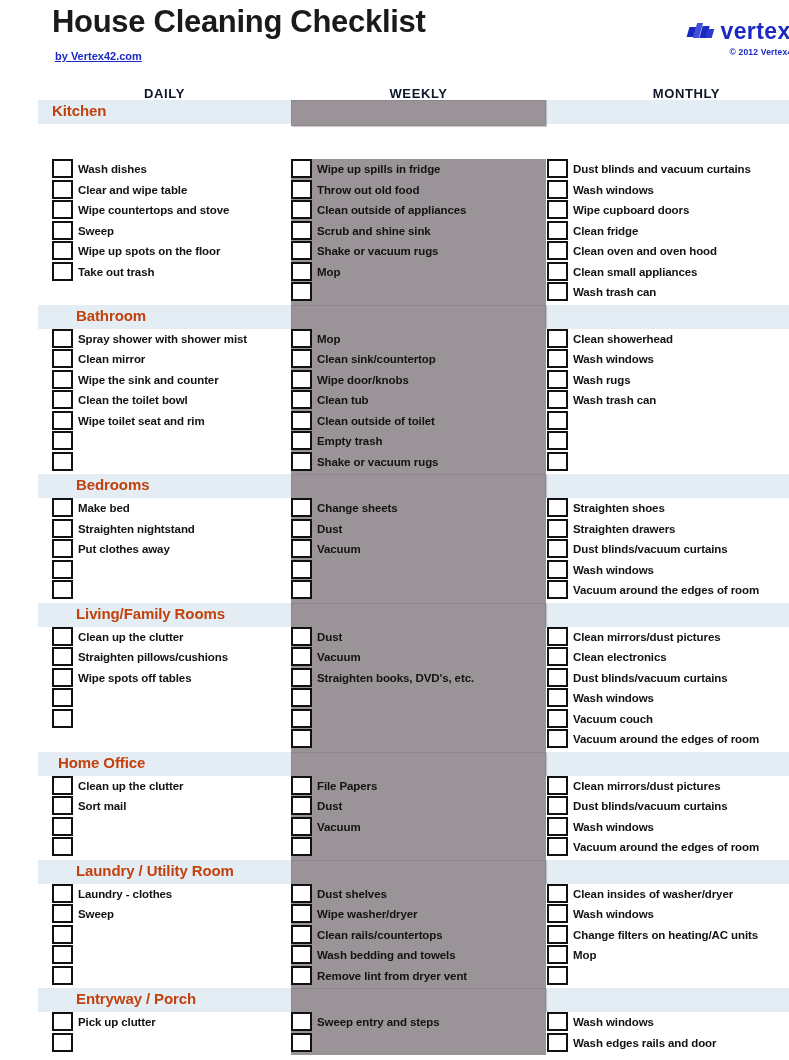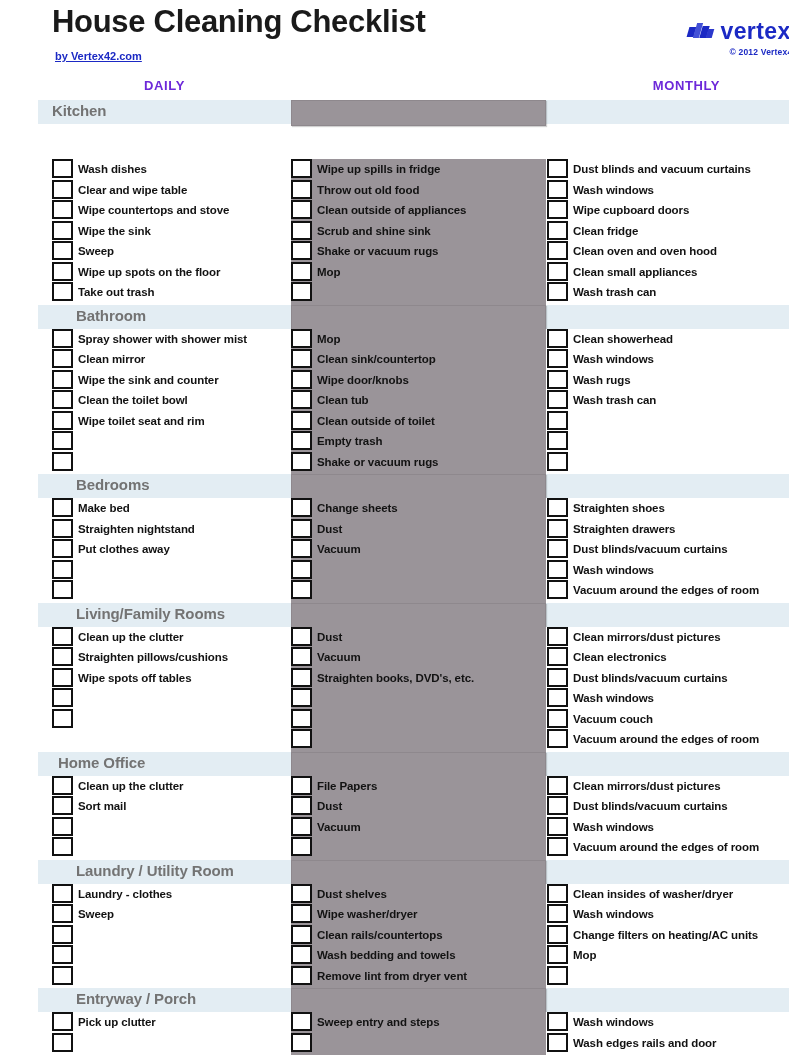--- a/index.html
+++ b/index.html
@@ -43,35 +43,35 @@
     line-height:1;white-space:nowrap;
   }
   .brand-copy{
     margin-top:4px;font-size:8.5px;font-weight:700;color:#1b29c4;
     letter-spacing:0.2px;white-space:nowrap;
   }
 
   
   .colheads{position:relative;height:22px;}
   .colhead{
-    position:absolute;top:0;
-    font-size:13px;font-weight:700;letter-spacing:0.6px;color:#6d28d9;
+    position:absolute;top:8px;
+    font-size:13px;font-weight:700;letter-spacing:0.6px;color:#0f172a;
   }
   .colhead.c0{left:0;width:253px;text-align:center;}
   .colhead.c1{left:253px;width:255px;text-align:center;}
   .colhead.c2{left:508px;width:281px;text-align:center;}
 
   
   .section{position:relative;}
   .band{
     position:relative;height:24px;background:#e3edf3;
   }
   .band-title{
     position:absolute;left:38px;top:2px;
-    font-size:15px;font-weight:700;color:#737373;
+    font-size:15px;font-weight:700;color:#c2410c;
     letter-spacing:-0.1px;white-space:nowrap;
   }
   .band.flush .band-title{left:14px;}
   .band.semi .band-title{left:20px;}
   .band-gray{
     position:absolute;left:253px;top:0px;width:255px;height:26px;
     background:#9a9499;border:1px solid #8e888d;box-sizing:border-box;
     box-shadow:1px 1px 1px rgba(0,0,0,0.18);
   }
   .rows{position:relative;background:#ffffff;}
@@ -113,20 +113,21 @@
             <i></i>
         </span>
         <span class="brand-name">vertex42</span>
       </div>
       <div class="brand-copy">© 2012 Vertex42 LLC</div>
     </div>
   </div>
 
   <div class="colheads">
     <div class="colhead c0">DAILY</div>
+    <div class="colhead c1">WEEKLY</div>
     <div class="colhead c2">MONTHLY</div>
   </div>
 
   <div id="sections-root">
       <div class="section">
         <div class="band flush">
           <div class="band-gray"></div>
           <div class="band-title">Kitchen</div>
         </div>
         <div class="rows" style="height: 145.5px; margin-top: 35px;">
@@ -139,24 +140,20 @@
             <div class="row">
               <div class="cbox"></div>
               <div class="itxt">Clear and wipe table</div>
             </div>
             <div class="row">
               <div class="cbox"></div>
               <div class="itxt">Wipe countertops and stove</div>
             </div>
             <div class="row">
               <div class="cbox"></div>
-              <div class="itxt">Wipe the sink</div>
-            </div>
-            <div class="row">
-              <div class="cbox"></div>
               <div class="itxt">Sweep</div>
             </div>
             <div class="row">
               <div class="cbox"></div>
               <div class="itxt">Wipe up spots on the floor</div>
             </div>
             <div class="row">
               <div class="cbox"></div>
               <div class="itxt">Take out trash</div>
             </div>

